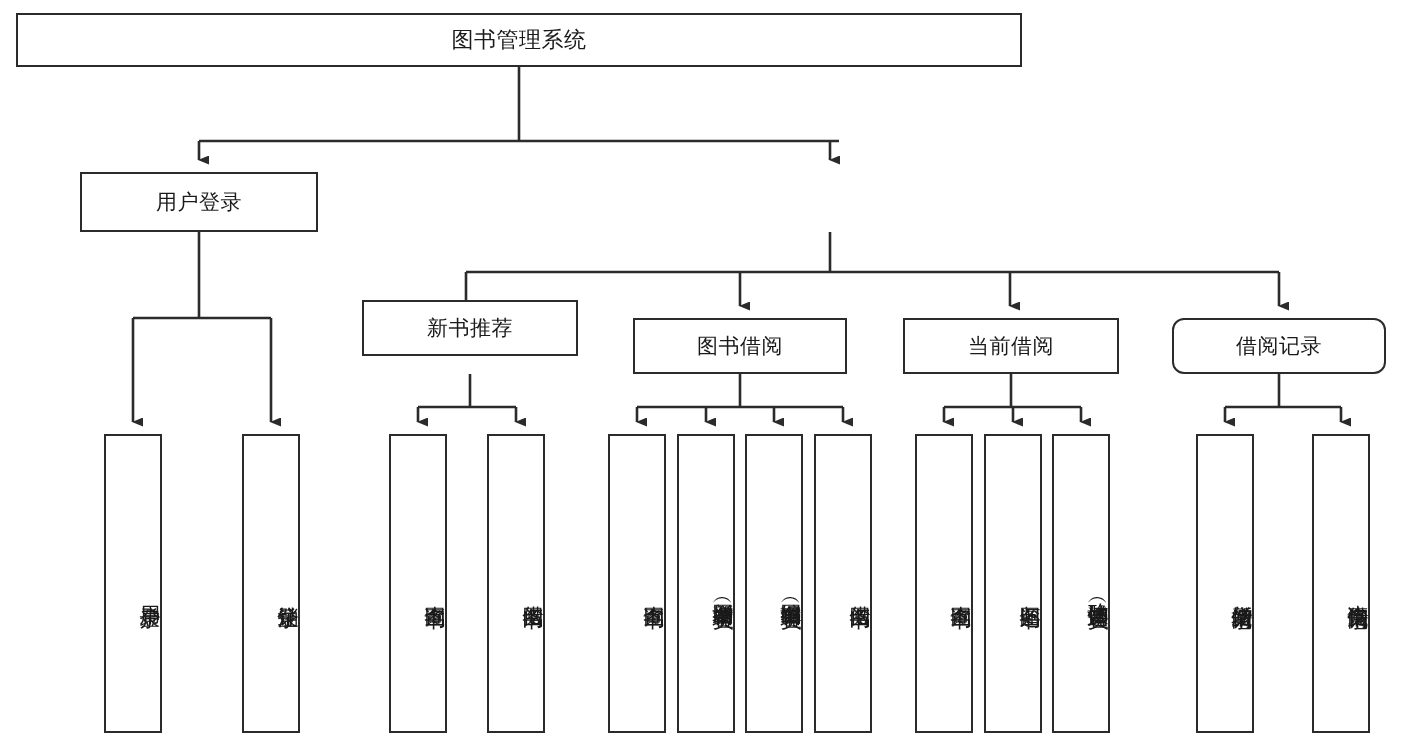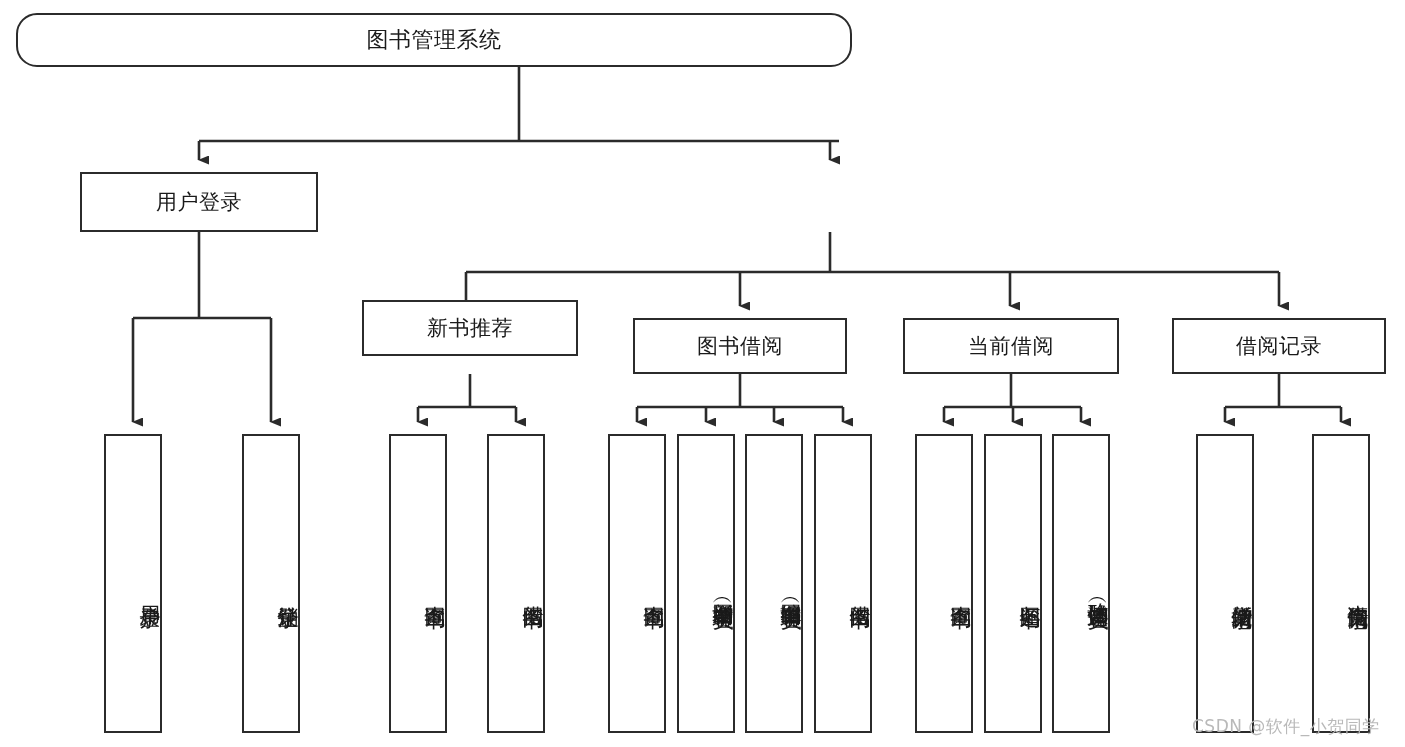--- a/index.html
+++ b/index.html
@@ -117,38 +117,38 @@
       <path d="M1013,407 L1013,422" marker-end="url(#arrow)"></path>
       <path d="M1081,407 L1081,422" marker-end="url(#arrow)"></path>
 
       <path d="M1279,374 L1279,407"></path>
       <path d="M1225,407 L1341,407"></path>
       <path d="M1225,407 L1225,422" marker-end="url(#arrow)"></path>
       <path d="M1341,407 L1341,422" marker-end="url(#arrow)"></path>
     </g>
   </svg>
 
-  <div class="node horiz root" style="left:16px; top:13px; width:836px; height:54px;border-radius:21px;">
+  <div class="node horiz root" style="left:16px; top:13px; width:1006px; height:54px;">
     <span class="label">图书管理系统</span>
   </div>
 
   <div class="node horiz" style="left:80px; top:172px; width:238px; height:60px;">
     <span class="label">用户登录</span>
   </div>
 
   <div class="node horiz" style="left:362px; top:300px; width:216px; height:56px;">
     <span class="label">新书推荐</span>
   </div>
   <div class="node horiz" style="left:633px; top:318px; width:214px; height:56px;align-items:center;">
     <span class="label">图书借阅</span>
   </div>
   <div class="node horiz" style="left:903px; top:318px; width:216px; height:56px;">
     <span class="label">当前借阅</span>
   </div>
-  <div class="node horiz" style="left:1172px; top:318px; width:214px; height:56px;">
+  <div class="node horiz" style="left:1172px; top:318px; width:214px; height:56px;border-radius:12px;">
     <span class="label">借阅记录</span>
   </div>
 
   <div class="node vert" style="left:104px; top:434px; width:58px; height:299px;">
     <span class="label">用户登录</span>
   </div>
   <div class="node vert" style="left:242px; top:434px; width:58px; height:299px;">
     <span class="label">注销登录</span>
   </div>
   <div class="node vert" style="left:389px; top:434px; width:58px; height:299px;">
@@ -178,15 +178,14 @@
   <div class="node vert" style="left:1052px; top:434px; width:58px; height:299px;">
     <span class="label">确认归还（管理员）</span>
   </div>
   <div class="node vert" style="left:1196px; top:434px; width:58px; height:299px;">
     <span class="label">新增借阅记录</span>
   </div>
   <div class="node vert" style="left:1312px; top:434px; width:58px; height:299px;">
     <span class="label">查询借阅记录</span>
   </div>
 
-  <div class="watermark" style="left:1192px; top:715px;">CSDN @软件_小贺同学</div>
 
 </div>
 
 </body></html>

